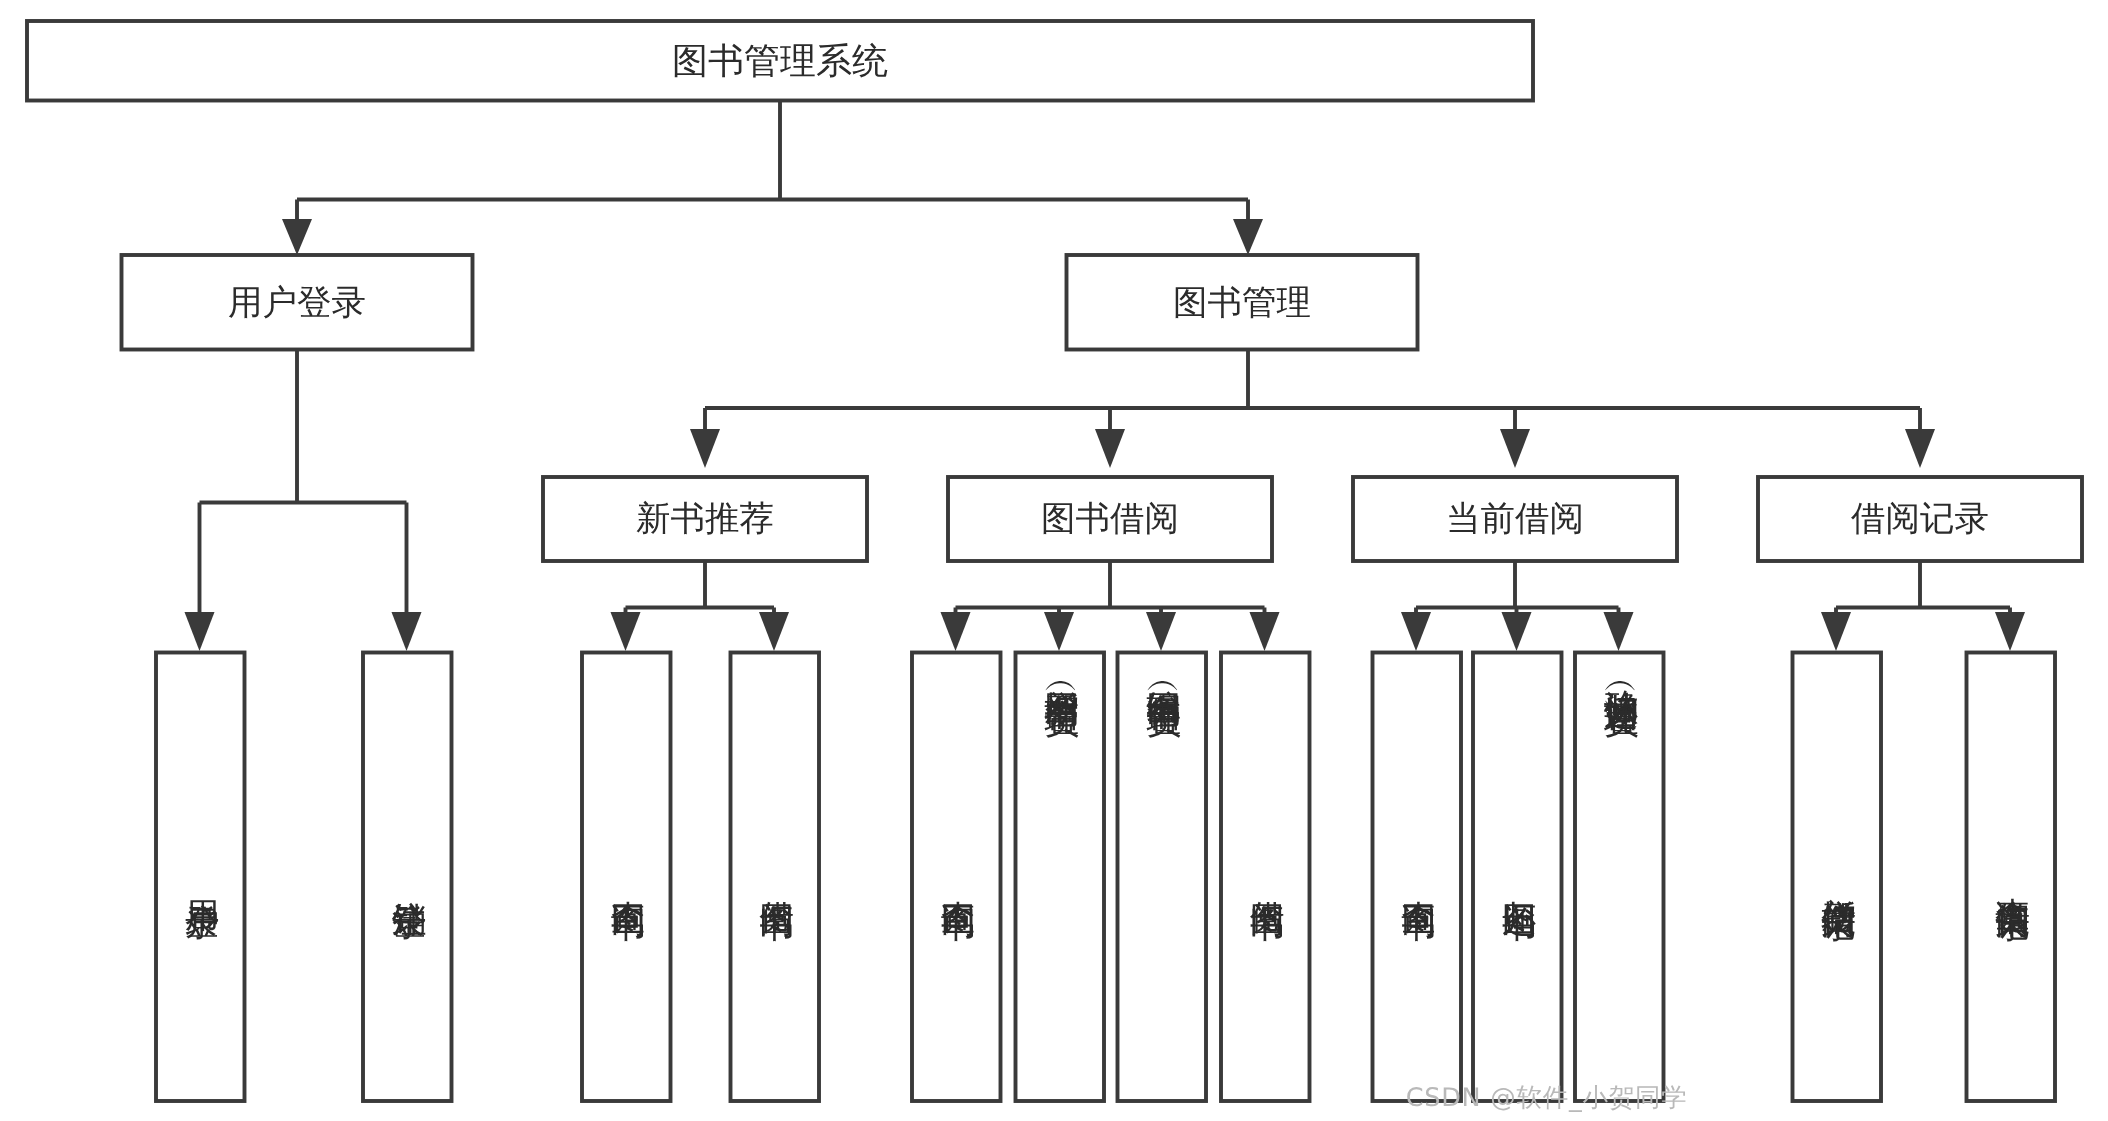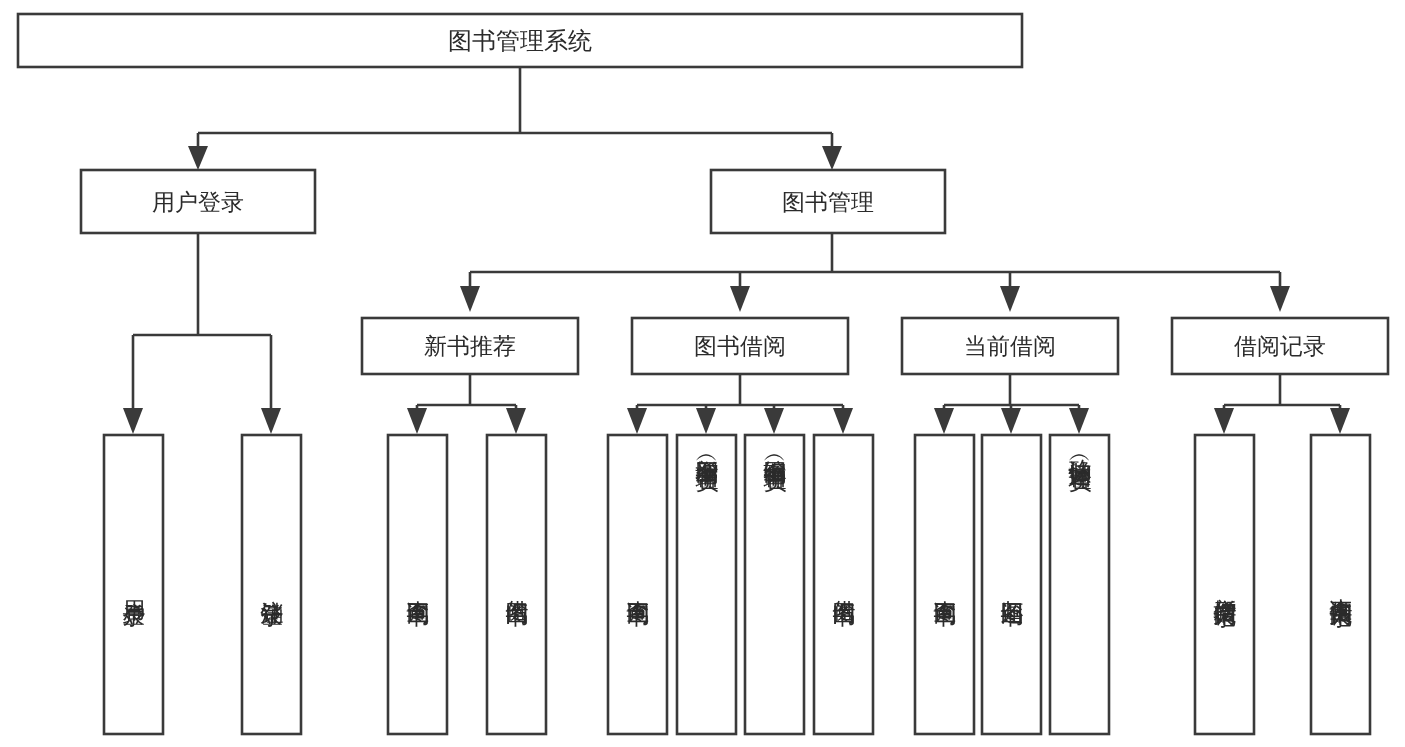--- a/index.html
+++ b/index.html
@@ -249,14 +249,15 @@
     <span class="leaf-label-text">确认归还（管理员）</span>
   </div>
 
   <div class="leaf-label-cell" style="left:1195px; top:435px; width:59px; height:299px; align-items:center;">
     <span class="leaf-label-text">新增借阅记录</span>
   </div>
   <div class="leaf-label-cell" style="left:1311px; top:435px; width:59px; height:299px; align-items:center;">
     <span class="leaf-label-text">查询借阅记录</span>
   </div>
 
+  <div class="watermark">CSDN @软件_小贺同学</div>
 
 </div>
 
 </body></html>

